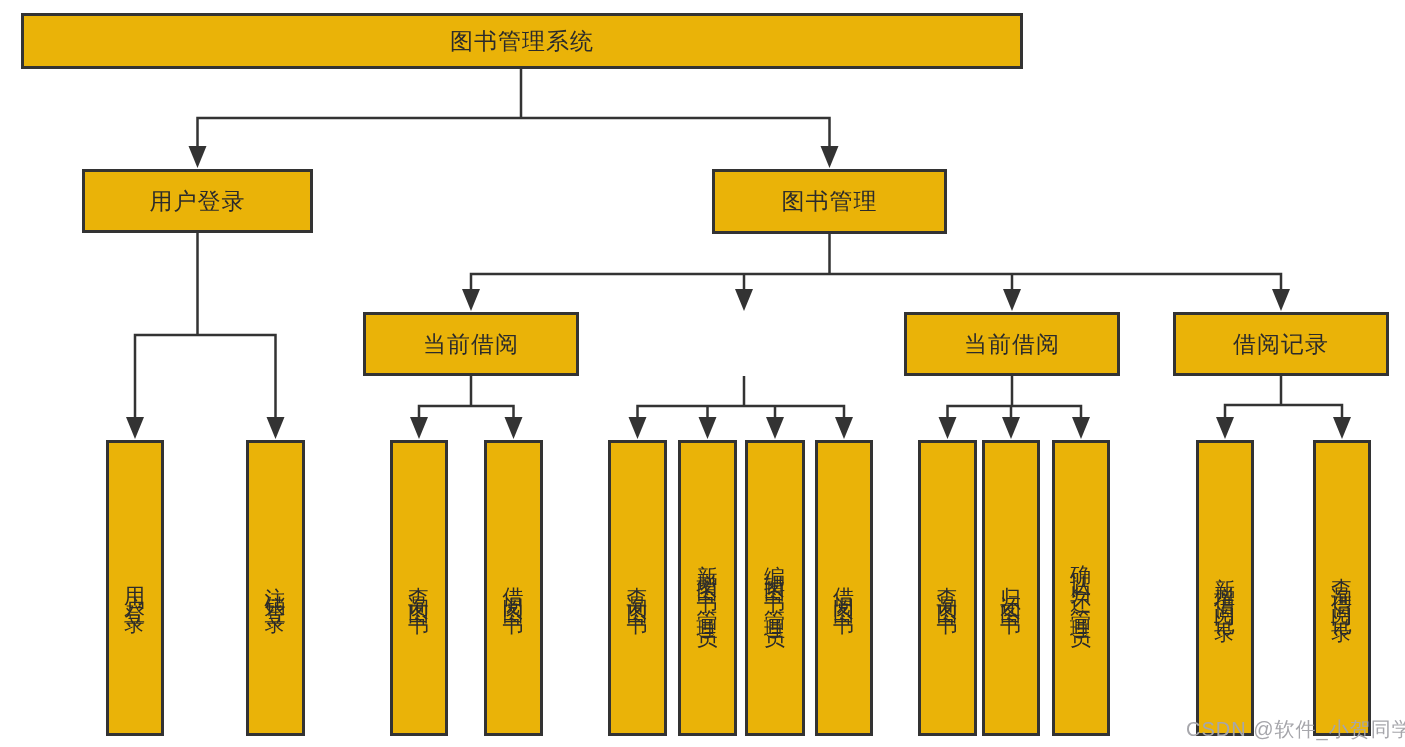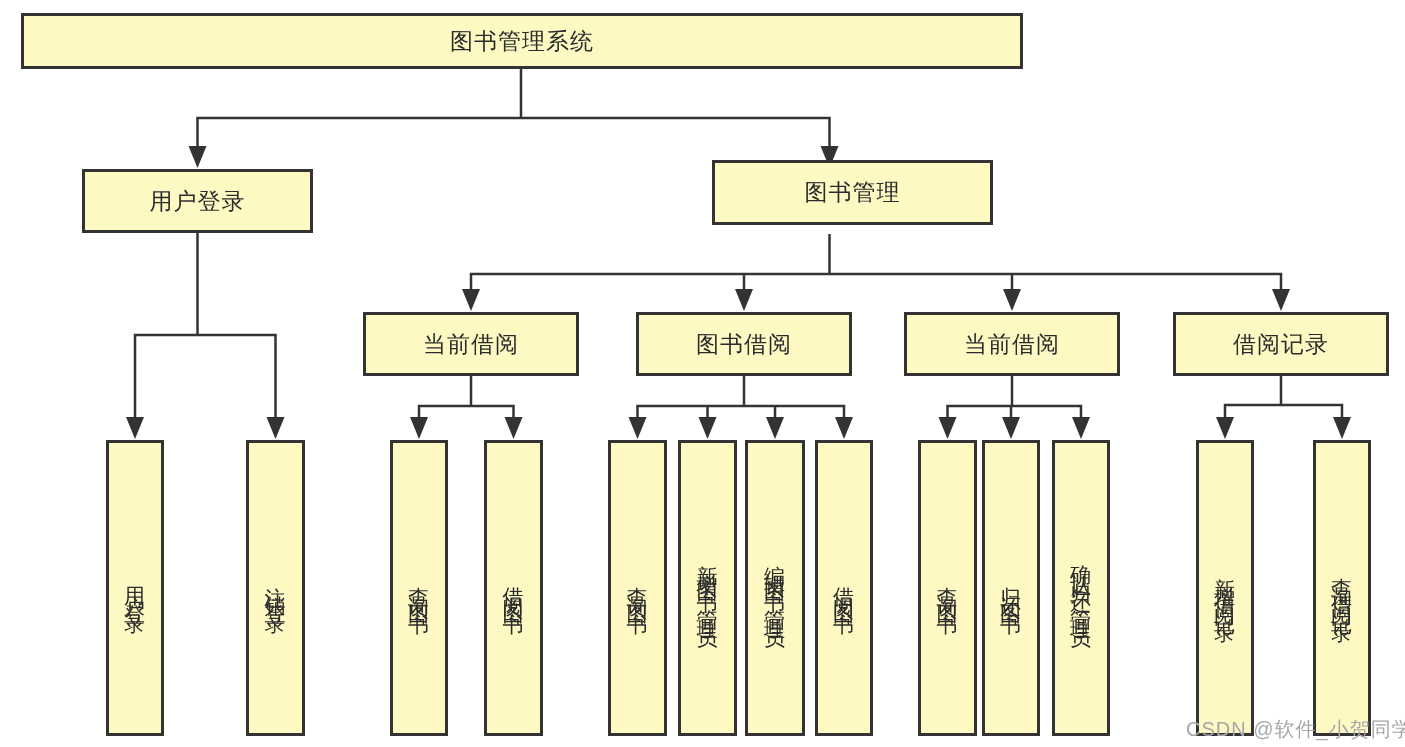--- a/index.html
+++ b/index.html
@@ -13,21 +13,21 @@
   }
   .wires {
     position: absolute;
     left: 0; top: 0;
     width: 1405px; height: 747px;
   }
   .box {
     position: absolute;
     box-sizing: border-box;
     border: 3px solid #333333;
-    background: #fef9c3;
+    background: #eab308;
     display: flex;
     align-items: center;
     justify-content: center;
     color: #2b2b2b;
     font-size: 23px;
     letter-spacing: 1px;
     white-space: nowrap;
   }
   .leaf .vtext {
     writing-mode: vertical-rl;
@@ -100,29 +100,26 @@
     </g>
   </svg>
 
   <div class="box" style="left:21px; top:13px; width:1002px; height:56px;">
     <span>图书管理系统</span>
   </div>
 
   <div class="box" style="left:82px; top:169px; width:231px; height:64px;">
     <span>用户登录</span>
   </div>
-  <div class="box" style="left:712px; top:160px; width:281px; height:65px;align-items:center;">
+  <div class="box" style="left:712px; top:169px; width:235px; height:65px;align-items:center;">
     <span>图书管理</span>
   </div>
 
   <div class="box" style="left:363px; top:312px; width:216px; height:64px;">
     <span>当前借阅</span>
-  </div>
-  <div class="box" style="left:636px; top:312px; width:216px; height:64px;">
-    <span>图书借阅</span>
   </div>
   <div class="box" style="left:904px; top:312px; width:216px; height:64px;">
     <span>当前借阅</span>
   </div>
   <div class="box" style="left:1173px; top:312px; width:216px; height:64px;">
     <span>借阅记录</span>
   </div>
 
   <div class="box leaf" style="left:106px; top:440px; width:58px; height:296px;">
     <span class="vtext">用户登录</span>

